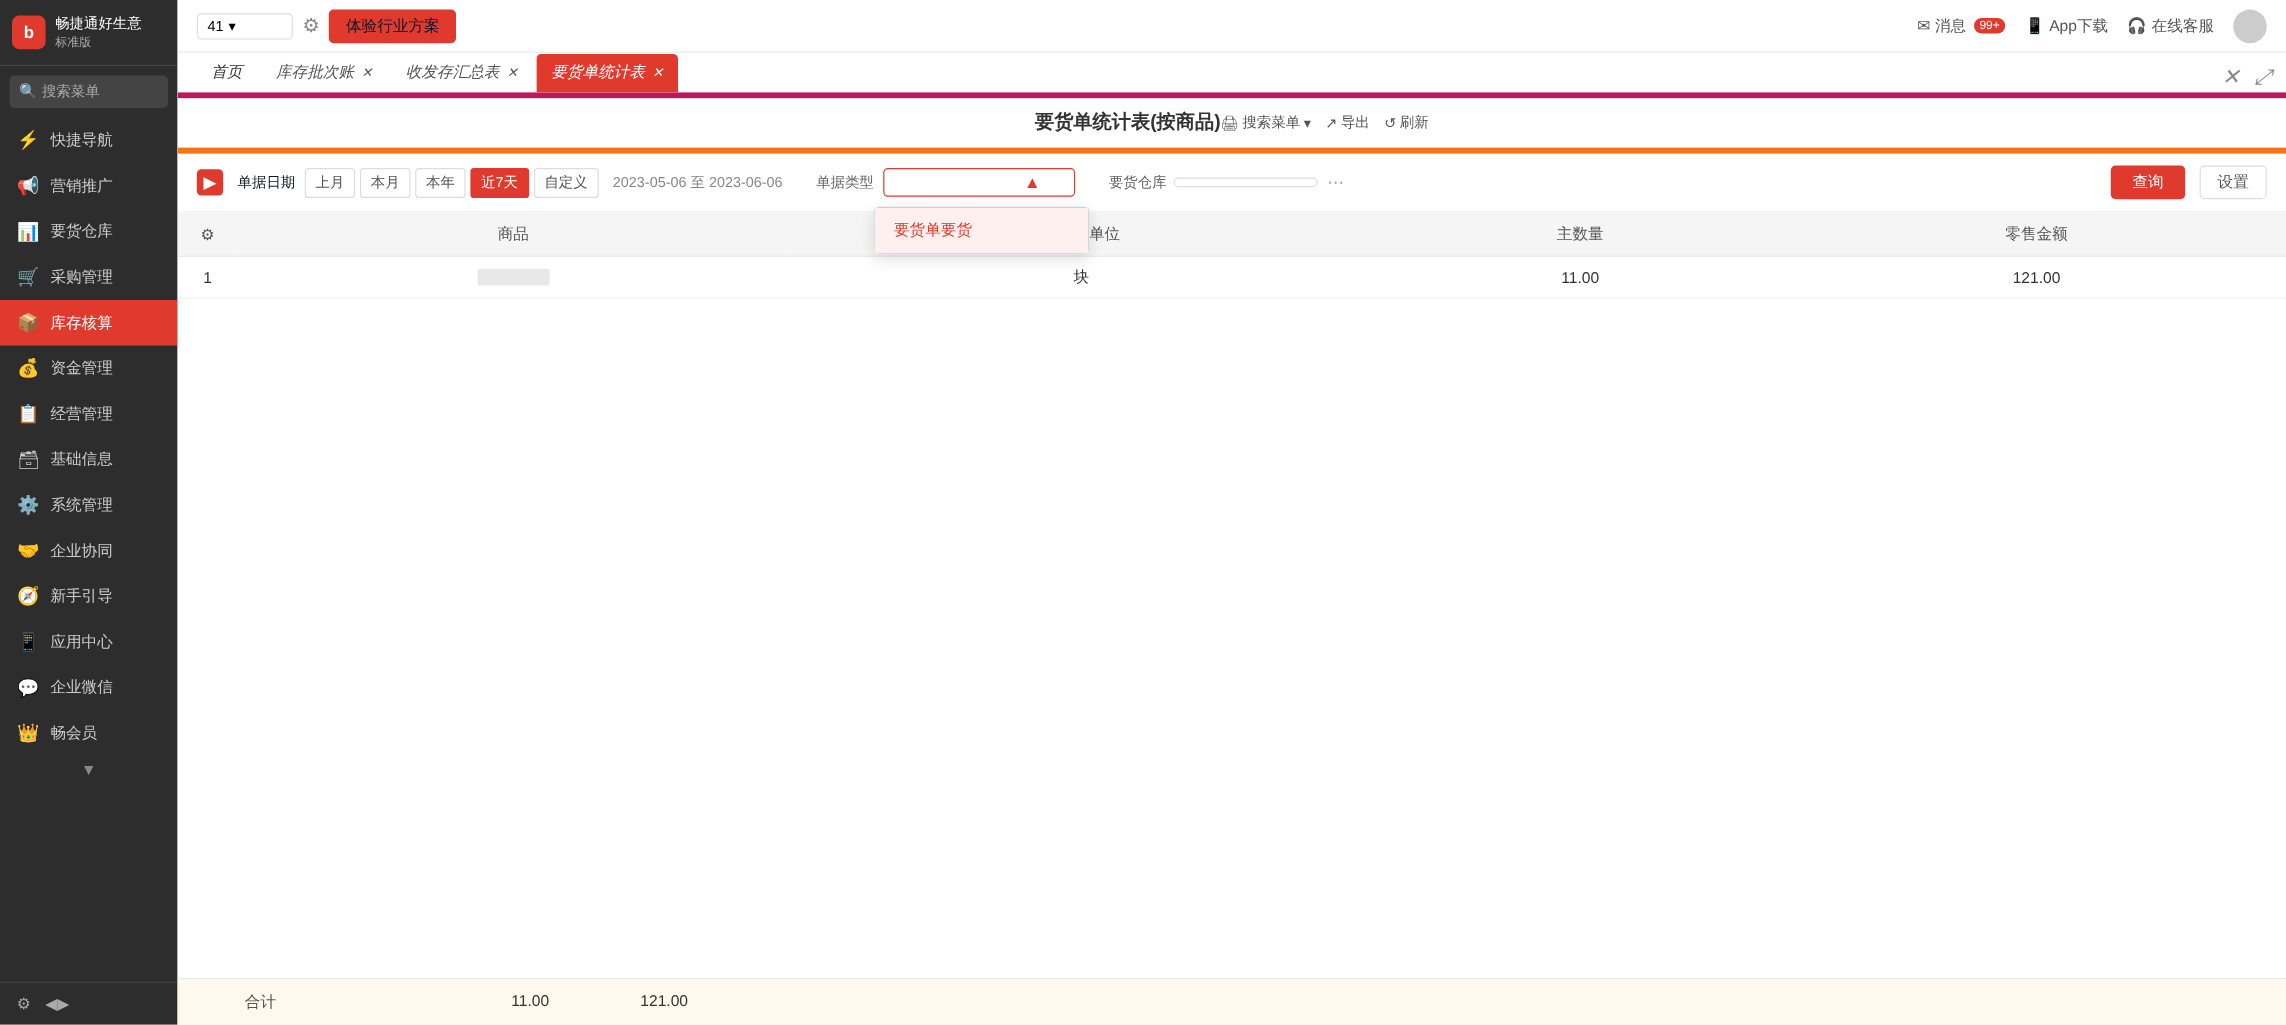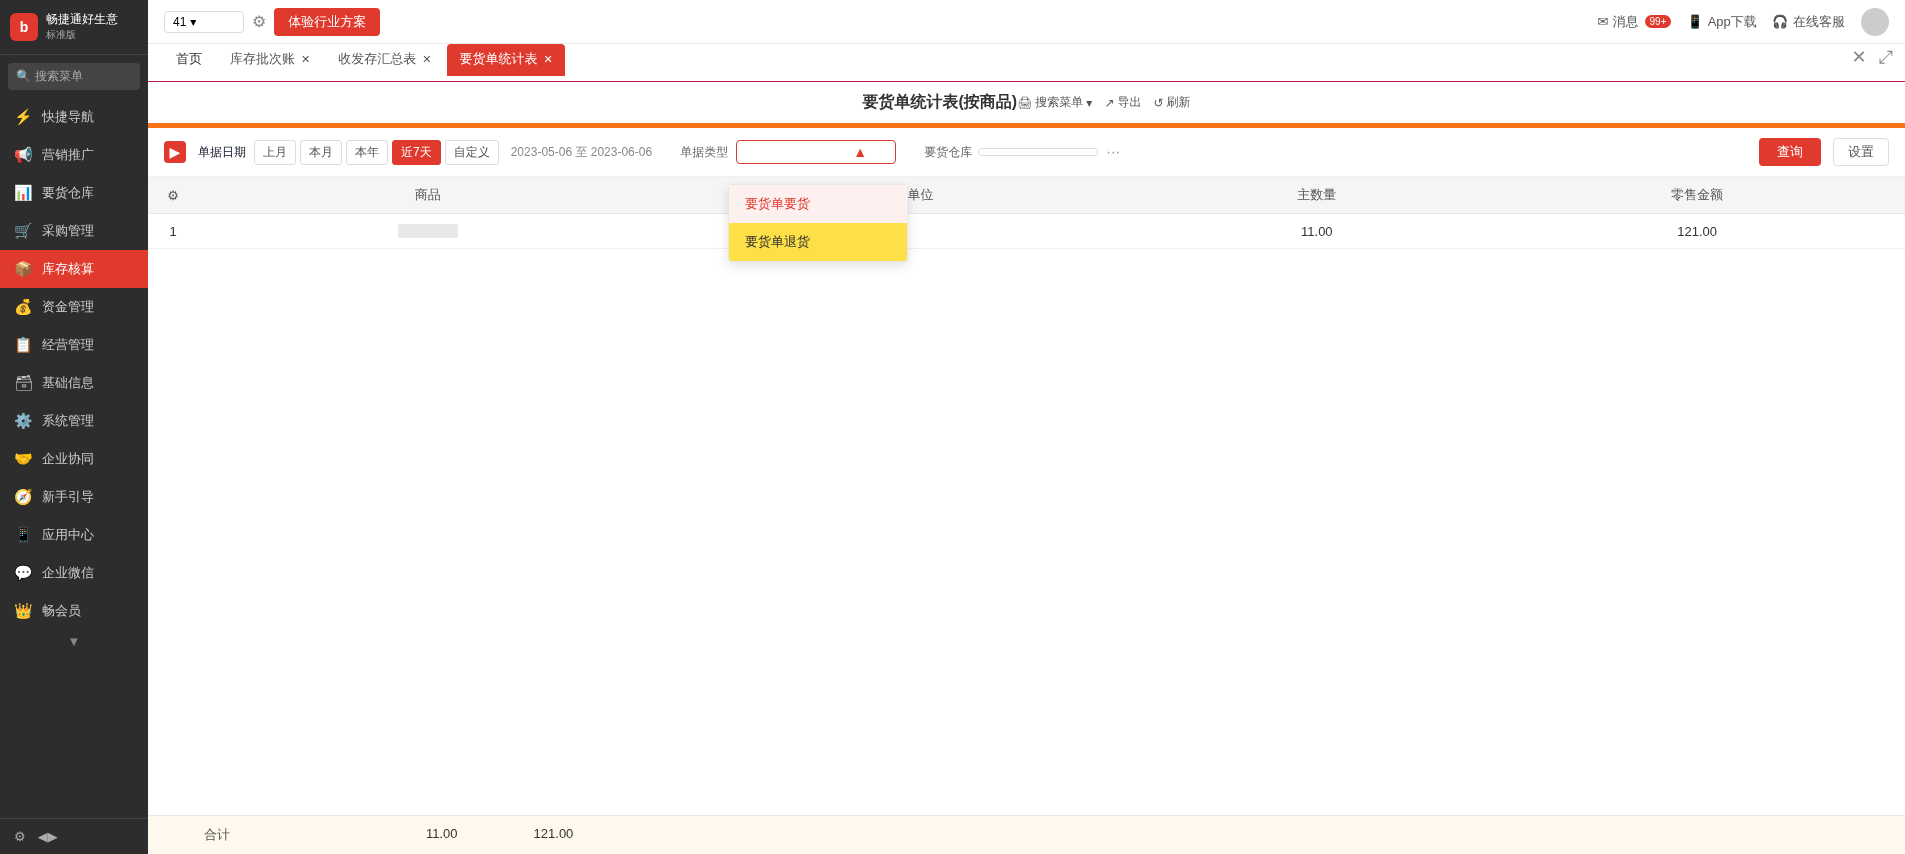--- a/index.html
+++ b/index.html
@@ -95,21 +95,21 @@
       padding: 3px 8px;
       font-size: 12px;
       display: flex; align-items: center; gap: 4px;
       cursor: pointer;
       background: #fff;
       min-width: 80px;
     }
     .settings-icon { color: #888; cursor: pointer; font-size: 16px; }
     .btn-industry {
       background: #e0392d;
-      color: #ffffff;
+      color: #0f172a;
       border: none;
       border-radius: 4px;
       padding: 5px 14px;
       font-size: 13px;
       cursor: pointer;
     }
     .topbar-right { display: flex; align-items: center; gap: 16px; }
     .topbar-right-item { display: flex; align-items: center; gap: 4px; font-size: 13px; color: #555; cursor: pointer; }
     .badge-red {
       background: #e0392d;
@@ -122,25 +122,26 @@
     .avatar {
       width: 28px; height: 28px;
       background: #ccc;
       border-radius: 50%;
     }
 
     
     .tabs {
       background: #fff;
       display: flex;
-      align-items: flex-start;
+      align-items: flex-end;
       padding: 0 0 0 16px;
-      border-bottom: 1px solid #be185d;
+      border-bottom: 5px solid #be185d;
       height: 38px;
       gap: 4px;
+      font-style: italic;
     }
     .tab-item {
       padding: 6px 12px;
       font-size: 13px;
       cursor: pointer;
       color: #555;
       display: flex; align-items: center; gap: 4px;
       border-bottom: 2px solid transparent;
       white-space: nowrap;
     }
@@ -259,23 +260,23 @@
       color: #555;
       border-radius: 4px;
       padding: 4px 14px;
       font-size: 13px;
       cursor: pointer;
     }
 
     
     .dropdown-overlay {
       position: absolute;
-      top: 56px;
+      top: 44px;
       left: 580px;
-      background: #fde047;
+      background: #14b8a6;
       border: 1px solid #e8e8e8;
       border-radius: 4px;
       box-shadow: 0 4px 12px rgba(0,0,0,0.12);
       z-index: 100;
       min-width: 180px;
     }
     .dropdown-item {
       padding: 10px 16px;
       font-size: 13px;
       cursor: pointer;
@@ -513,21 +514,20 @@
         <span class="warehouse-label">要货仓库</span>
         <div class="warehouse-select"></div>
         <span class="warehouse-more">⋯</span>
       </div>
 
       <button class="btn-query">查询</button>
       <button class="btn-settings">设置</button>
 
       <div class="dropdown-overlay">
         <div class="dropdown-item selected">要货单要货</div>
-        <div class="dropdown-item">要货单退货</div>
       </div>
     </div>
 
     <div class="table-container">
       <table>
         <thead>
           <tr>
             <th>
               <span>⚙</span>
             </th>

